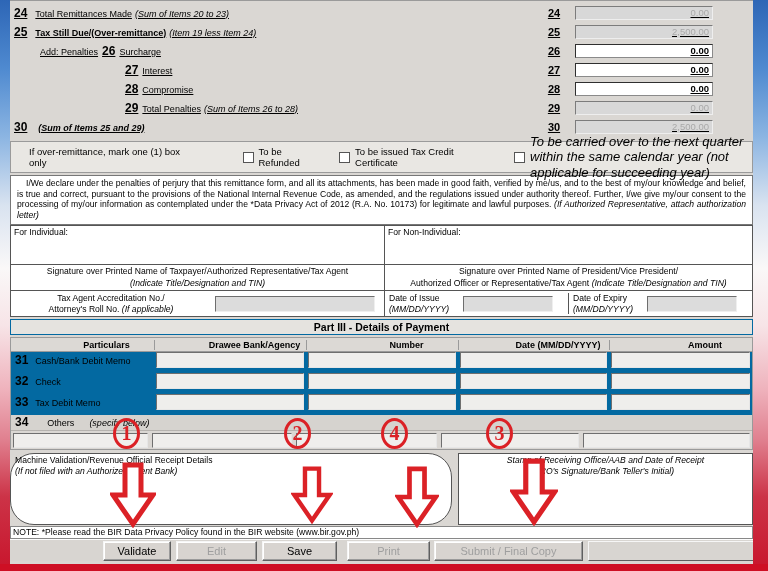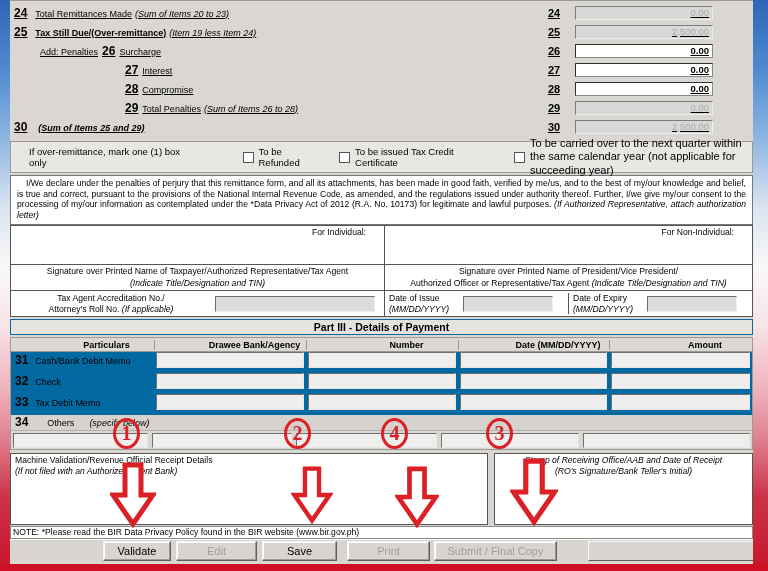--- a/index.html
+++ b/index.html
@@ -39,32 +39,32 @@
          border-color:#7c7c7c #eeeeee #eeeeee #7c7c7c; }
 
   
   .overrem { margin-top:5px; height:32px; border:1px solid #9a9a9a; background:#e9e7e3;
              display:flex; align-items:center; font-size:9.5px; }
   .overrem .cap { padding-left:18px; }
   .cbgroup { display:flex; align-items:center; }
   .cb { width:11px; height:11px; background:#fff; border:1px solid #555; margin:0 5px; flex:none; }
   .g1 { margin-left:52px; } .g2 { margin-left:16px; } .g3 { margin-left:24px; }
   .opt { font-size:9.5px; }
-  .opt3 { font-size:11px; width:222px; line-height:1.2; }
+  .opt3 { font-size:13px; width:222px; line-height:1.2;font-style:italic; }
 
   
   .decl { margin-top:2px; height:50px; border:1px solid #777; background:#fff;
           font-size:8.6px; line-height:1.25; padding:2px 6px 0 6px; text-align:justify; text-indent:9px; }
   .decl i { font-style:italic; }
 
   
   .sig-row { display:flex; }
   .cell { border:1px solid #555; background:#fff; font-size:8.6px; }
   .r1 { height:40px; }
-  .r1 .cell { padding:1px 18px;text-align:right; }
+  .r1 .cell { padding:1px 3px; }
   .c-left { width:375px; }
   .c-right { flex:1; margin-left:-1px; }
   .r2 { height:27px; margin-top:-1px; }
   .r2 .cell { display:flex; flex-direction:column; justify-content:center; text-align:center; line-height:1.3; }
   .r3 { height:27px; margin-top:-1px; }
   .r3 .cell { display:flex; align-items:center; }
   .ta-label { width:200px; text-align:center; line-height:1.25; }
   .inp { height:16px; background:#dcdcdc; border:1px solid; border-color:#6e6e6e #efefef #efefef #6e6e6e; }
   .ta-inp { width:160px; margin-left:4px; }
   .half { flex:1; display:flex; align-items:center; padding-left:4px; }
@@ -90,37 +90,37 @@
   .band { height:16px; display:flex; align-items:baseline; padding-left:4px; font-size:9px;
           background:#d6d3cf; border-bottom:1px solid #b5b2ae;gap:12px; }
   .subrow { display:flex; height:18px; align-items:center; background:#dad7d3; }
   .sb { height:15px; margin:0 2px; background:#efeeec;
         border:1px solid; border-color:#6f6f6f #e6e6e6 #e6e6e6 #6f6f6f; }
   .s1 { width:135px; } .s2 { width:140px; } .s3 { width:141px; } .s4 { width:138px; } .s5 { flex:1; }
 
   
   .receipts { display:flex; margin-top:3px; height:72px; }
   .rc { border:1px solid #555; background:#fff; font-size:8.6px; line-height:1.3; padding:1px 4px; }
-  .rc-left { width:478px; }
+  .rc-left { width:442px;border-radius:24px; }
   .rc-right { flex:1; margin-left:6px; text-align:center; font-style:italic; }
 
   
   .notebar { margin-top:1px; height:13px; background:#fff; border:1px solid #888;
              font-size:8.6px; line-height:11px; padding-left:2px; }
   .btnbar { position:relative; height:22px; background:#d8d5d1; border-top:1px solid #fdfdfd; }
   .btn { position:absolute; top:1px; height:20px; font-size:11px; font-family:"Liberation Sans",sans-serif;
          background:#d8d4d0; color:#000; text-align:center; line-height:17px;
          border:1px solid; border-color:#f6f6f6 #5f5f5f #5f5f5f #f6f6f6;
          box-shadow: inset -1px -1px 0 #9a9a9a, inset 1px 1px 0 #fff; cursor:default; }
   .btn.off { color:#9f9f9f; }
   .btn-validate { left:93px;  width:68px; }
   .btn-edit     { left:166px; width:81px; }
   .btn-save     { left:252px; width:75px; }
   .btn-print    { left:337px; width:83px; }
-  .btn-submit   { left:424px; width:123px; }
+  .btn-submit   { left:424px; width:149px; }
   .seg { position:absolute; top:1px; left:578px; width:178px; height:20px;
          border:1px solid; border-color:#f6f6f6 #5f5f5f #5f5f5f #f6f6f6; }
 
   
   .circ { position:absolute; width:27px; height:31px; border:3px solid #db2126; border-radius:50%;
           color:#db2126; font-size:20px; font-weight:bold; font-family:"Liberation Serif",serif;
           display:flex; align-items:center; justify-content:center; z-index:9; background:transparent; }
   .cc1 { left:113px; top:418px; }
   .cc2 { left:284px; top:418px; }
   .cc3 { left:381px; top:418px; }

